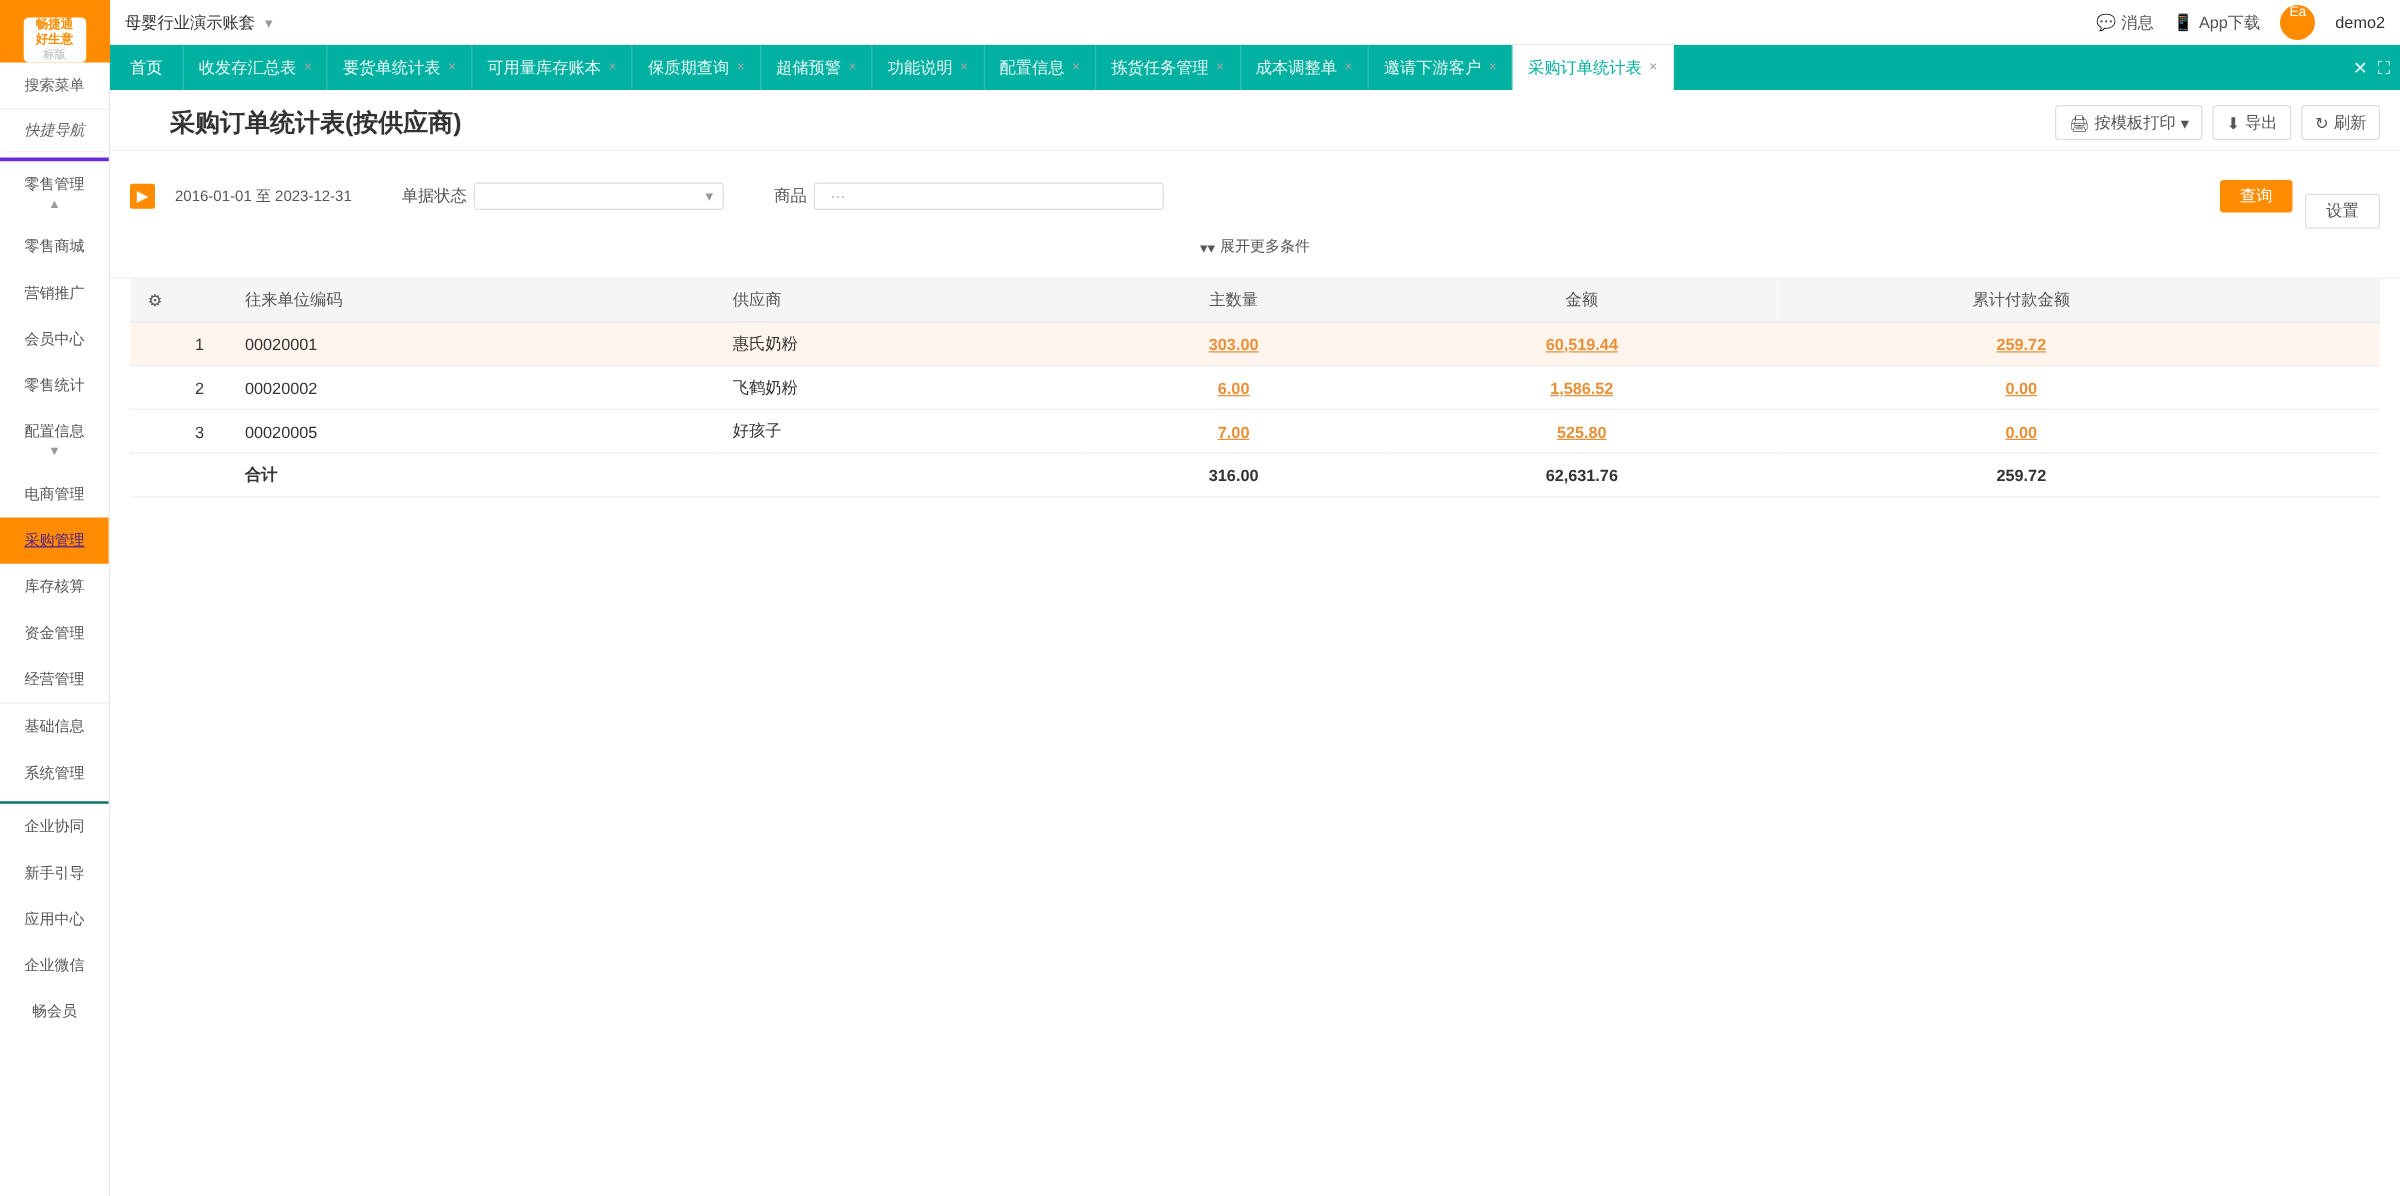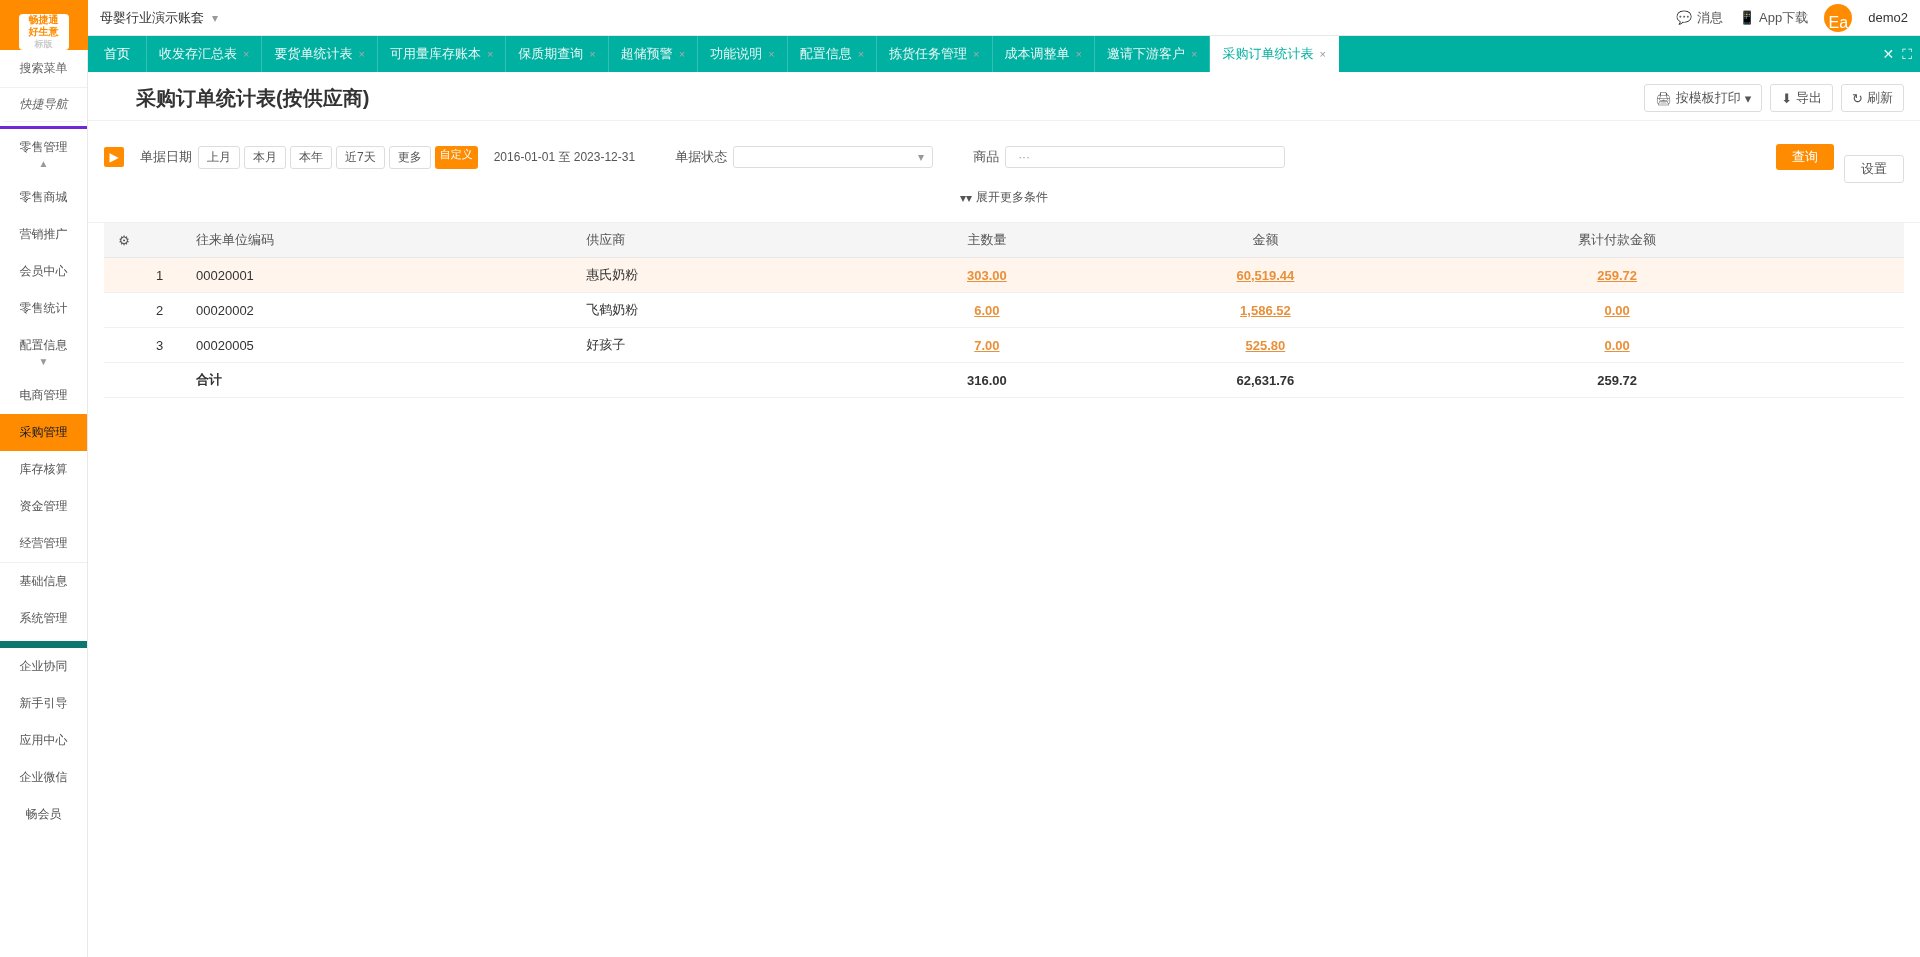--- a/index.html
+++ b/index.html
@@ -6,36 +6,36 @@
     body { font-family: "Microsoft YaHei", "PingFang SC", sans-serif; font-size: 13px; background: #f5f5f5; width: 1920px; height: 957px; overflow: hidden; display: flex; }
 
     
     .sidebar { width: 88px; background: #fff; border-right: 1px solid #e8e8e8; display: flex; flex-direction: column; align-items: center; height: 957px; }
     .logo { width: 88px; height: 50px; background: #ff8c00; display: flex; align-items: flex-end; justify-content: center; }
     .logo-inner { width: 50px; height: 36px; background: #fff; border-radius: 4px; display: flex; align-items: center; justify-content: center; }
     .logo-text { color: #ff8c00; font-size: 10px; font-weight: bold; text-align: center; line-height: 1.2; }
     .sidebar-search-text { font-size: 12px; color: #666; text-align: center; padding: 4px 0; cursor: pointer; }
     .sidebar-nav-text { font-size: 12px; color: #666; text-align: center; padding: 4px 0 8px; cursor: pointer; border-bottom: 1px solid #f0f0f0; width: 100%; }
     .sidebar-item { width: 100%; padding: 10px 0; text-align: center; font-size: 12px; color: #555; cursor: pointer; display: flex; flex-direction: column; align-items: center; gap: 2px; }
-    .sidebar-item.active { color: #0f172a; background: #ff8c00; }
+    .sidebar-item.active { color: #4c1d95; background: #ff8c00; text-decoration: underline; }
     .sidebar-item .label { font-size: 12px; }
     .expand-arrow { color: #999; font-size: 10px; }
 
     
     .main { flex: 1; display: flex; flex-direction: column; height: 957px; }
 
     
     .topbar { height: 36px; background: #fff; display: flex; align-items: center; padding: 0 12px; border-bottom: 1px solid #e8e8e8; justify-content: space-between; }
     .topbar-left { display: flex; align-items: center; gap: 8px; }
     .topbar-title { font-size: 13px; color: #333; }
     .topbar-dropdown { color: #999; font-size: 12px; cursor: pointer; }
     .topbar-right { display: flex; align-items: center; gap: 16px; }
     .topbar-msg { display: flex; align-items: center; gap: 4px; font-size: 13px; color: #555; cursor: pointer; }
     .topbar-app { display: flex; align-items: center; gap: 4px; font-size: 13px; color: #555; cursor: pointer; }
-    .user-avatar { width: 28px; height: 28px; border-radius: 50%; background: #ff8c00; display: flex; align-items: flex-end; justify-content: center; color: #fff; font-size: 16px; cursor: pointer; }
+    .user-avatar { width: 28px; height: 28px; border-radius: 50%; background: #ff8c00; display: flex; align-items: flex-start; justify-content: center; color: #fff; font-size: 11px; cursor: pointer; }
 
     
     .tabbar { height: 36px; background: #00b0a0; display: flex; align-items: stretch; overflow: hidden; }
     .tab { display: flex; align-items: center; padding: 0 12px; gap: 4px; font-size: 13px; cursor: pointer; white-space: nowrap; border-right: 1px solid rgba(255,255,255,0.2); }
     .tab.home { color: #fff; padding: 0 16px; }
     .tab.normal { color: rgba(255,255,255,0.9); }
     .tab.active { background: #fff; color: #00b0a0; }
     .tab .close-btn { font-size: 11px; color: #aaa; margin-left: 2px; }
     .tab.active .close-btn { color: #999; }
     .tabbar-actions { margin-left: auto; display: flex; align-items: center; padding: 0 8px; gap: 8px; }
@@ -137,21 +137,21 @@
     </div>
     <div class="sidebar-item">
       <span class="label">经营管理</span>
     </div>
     <div class="sidebar-item" style="border-top:1px solid #f0f0f0;">
       <span class="label">基础信息</span>
     </div>
     <div class="sidebar-item">
       <span class="label">系统管理</span>
     </div>
-    <div class="sidebar-item" style="border-top:7px solid #0f766e;margin-top:4px;">
+    <div class="sidebar-item" style="border-top:2px solid #0f766e;margin-top:4px;">
       <span class="label">企业协同</span>
     </div>
     <div class="sidebar-item">
       <span class="label">新手引导</span>
     </div>
     <div class="sidebar-item">
       <span class="label">应用中心</span>
     </div>
     <div class="sidebar-item">
       <span class="label">企业微信</span>
@@ -257,31 +257,20 @@
           <span>↻</span>
           <span>刷新</span>
         </button>
       </div>
     </div>
 
     <div class="filter-area">
       <div class="filter-row">
         <div class="filter-toggle">▶</div>
         <div class="filter-group">
-          <span class="filter-label">单据日期</span>
-          <div class="filter-date-btns">
-            <button class="date-btn">上月</button>
-            <button class="date-btn">本月</button>
-            <button class="date-btn">本年</button>
-            <button class="date-btn">近7天</button>
-            <button class="date-btn">更多</button>
-            <span class="custom-tag">自定义</span>
-          </div>
-        </div>
-        <div class="filter-group">
           <span class="date-range">2016-01-01 至 2023-12-31</span>
         </div>
 
         <div class="filter-group" style="margin-left:24px;">
           <span class="filter-label">单据状态</span>
           <div class="filter-select" style="min-width:200px;">
             <span class="filter-select-text"></span>
             <span class="filter-select-arrow">▾</span>
           </div>
         </div>

